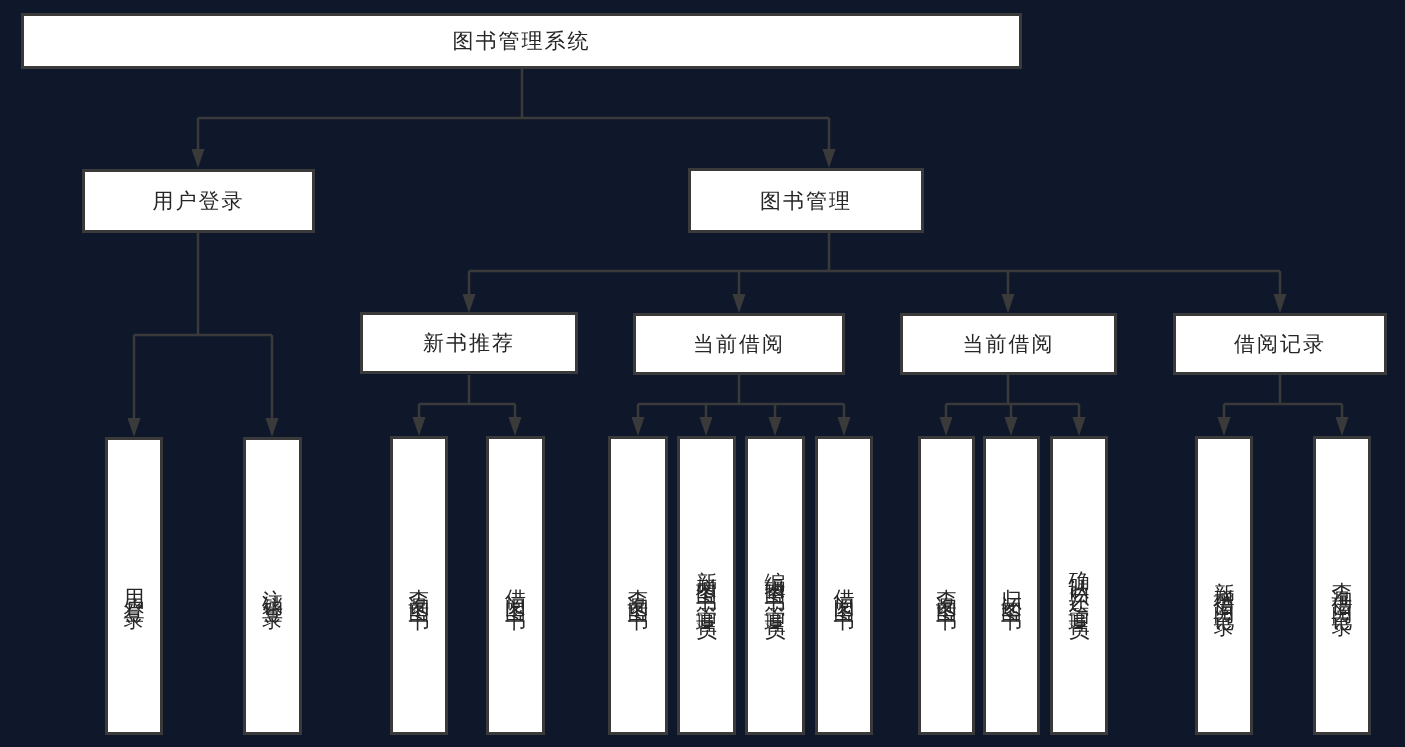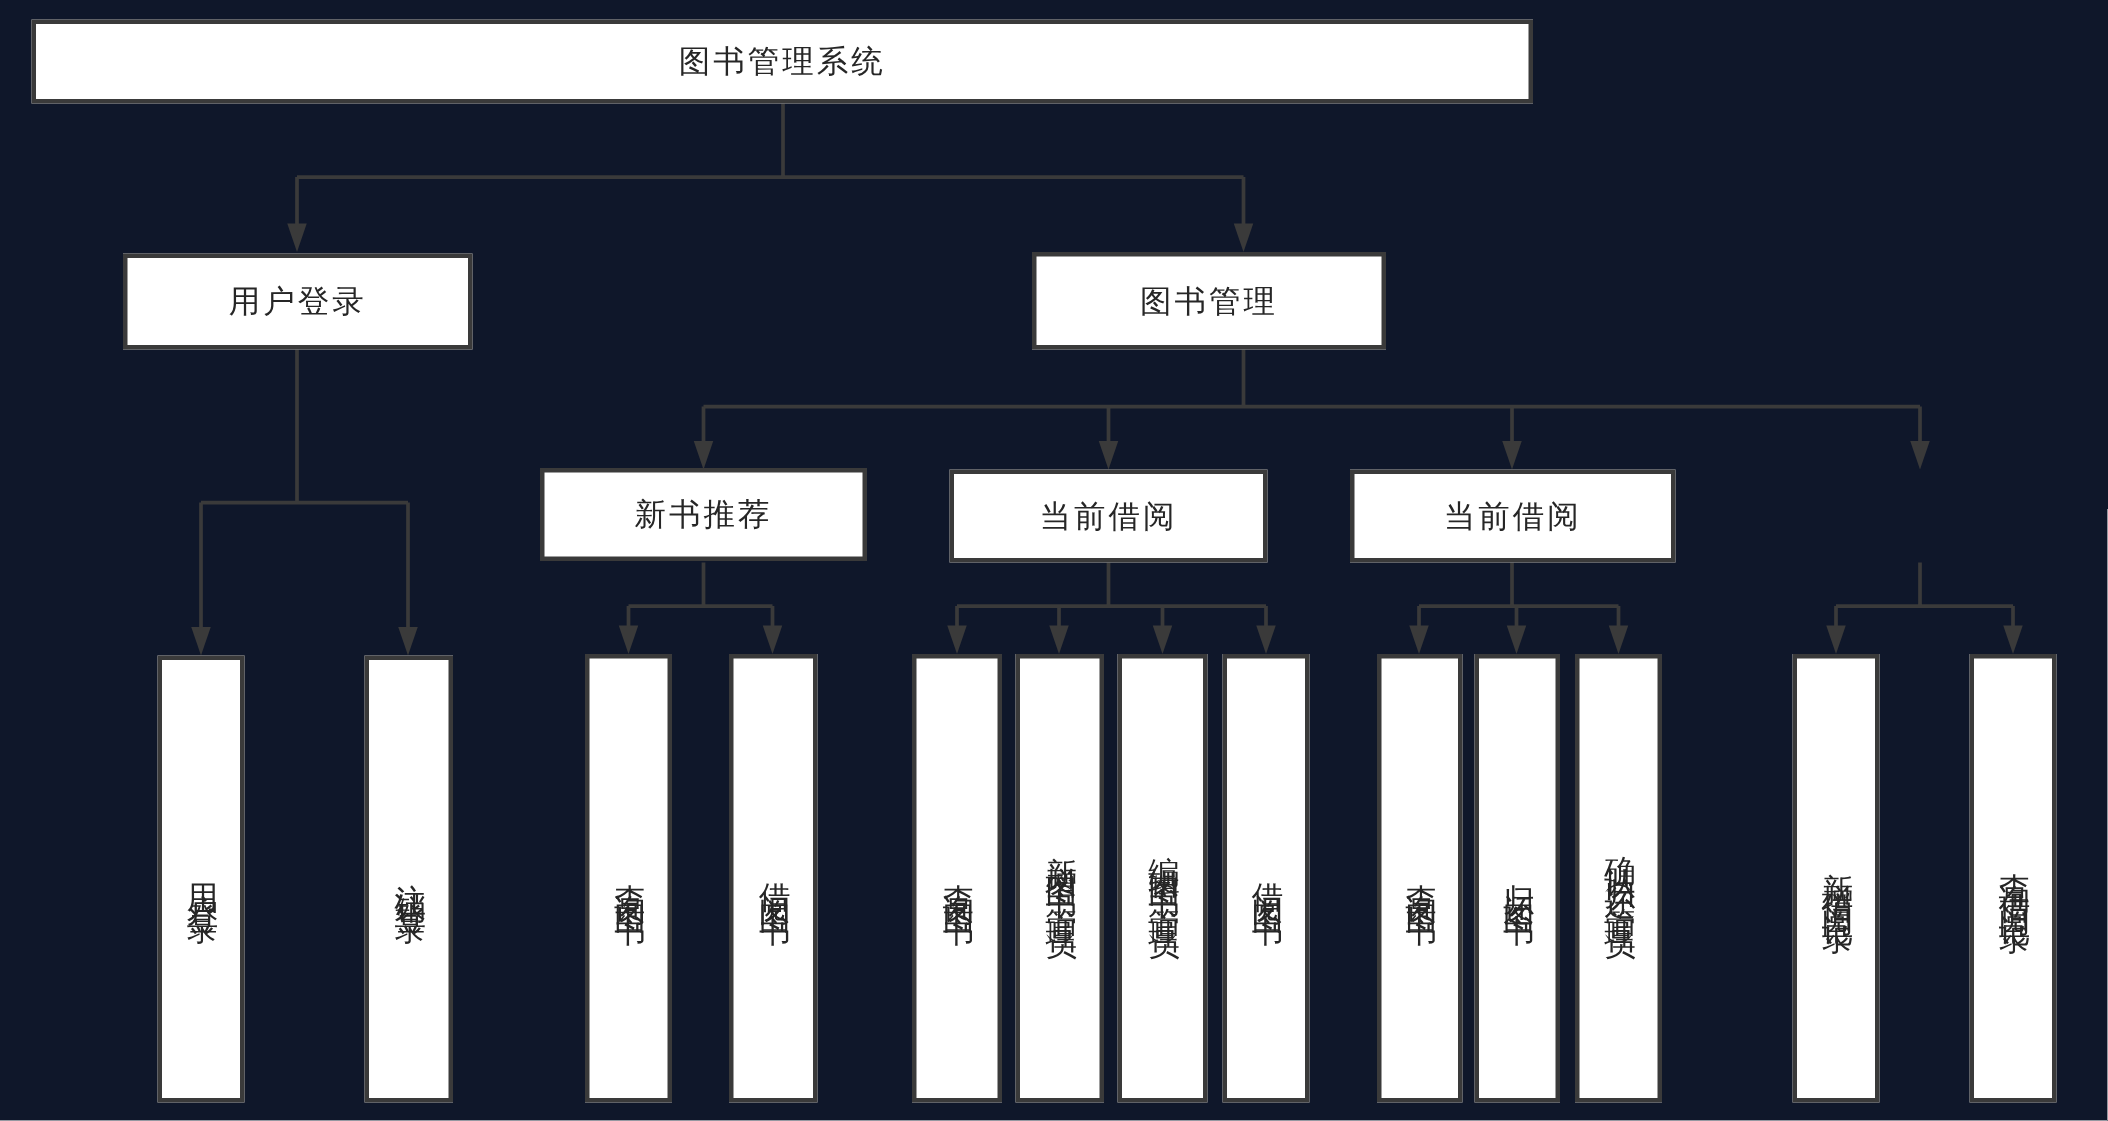--- a/index.html
+++ b/index.html
@@ -85,20 +85,21 @@
   </svg>
 
   <div class="box" style="left:21px; top:13px; width:1001px; height:56px;">图书管理系统</div>
 
   <div class="box" style="left:82px; top:169px; width:233px; height:64px;">用户登录</div>
   <div class="box" style="left:688px; top:168px; width:236px; height:65px;">图书管理</div>
 
   <div class="box" style="left:360px; top:312px; width:218px; height:62px;">新书推荐</div>
   <div class="box" style="left:633px; top:313px; width:212px; height:62px;">当前借阅</div>
   <div class="box" style="left:900px; top:313px; width:217px; height:62px;text-align:center;">当前借阅</div>
+  <div class="box" style="left:1173px; top:313px; width:214px; height:62px;">借阅记录</div>
 
   <div class="box v" style="left:105px; top:437px; width:58px; height:298px;">用户登录</div>
   <div class="box v" style="left:243px; top:437px; width:59px; height:298px;">注销登录</div>
 
   <div class="box v" style="left:390px; top:436px; width:58px; height:299px;">查询图书</div>
   <div class="box v" style="left:486px; top:436px; width:59px; height:299px;">借阅图书</div>
 
   <div class="box v" style="left:608px; top:436px; width:60px; height:299px;">查询图书</div>
   <div class="box v" style="left:677px; top:436px; width:59px; height:299px;">新增图书（管理员）</div>
   <div class="box v" style="left:745px; top:436px; width:60px; height:299px;">编辑图书（管理员）</div>

